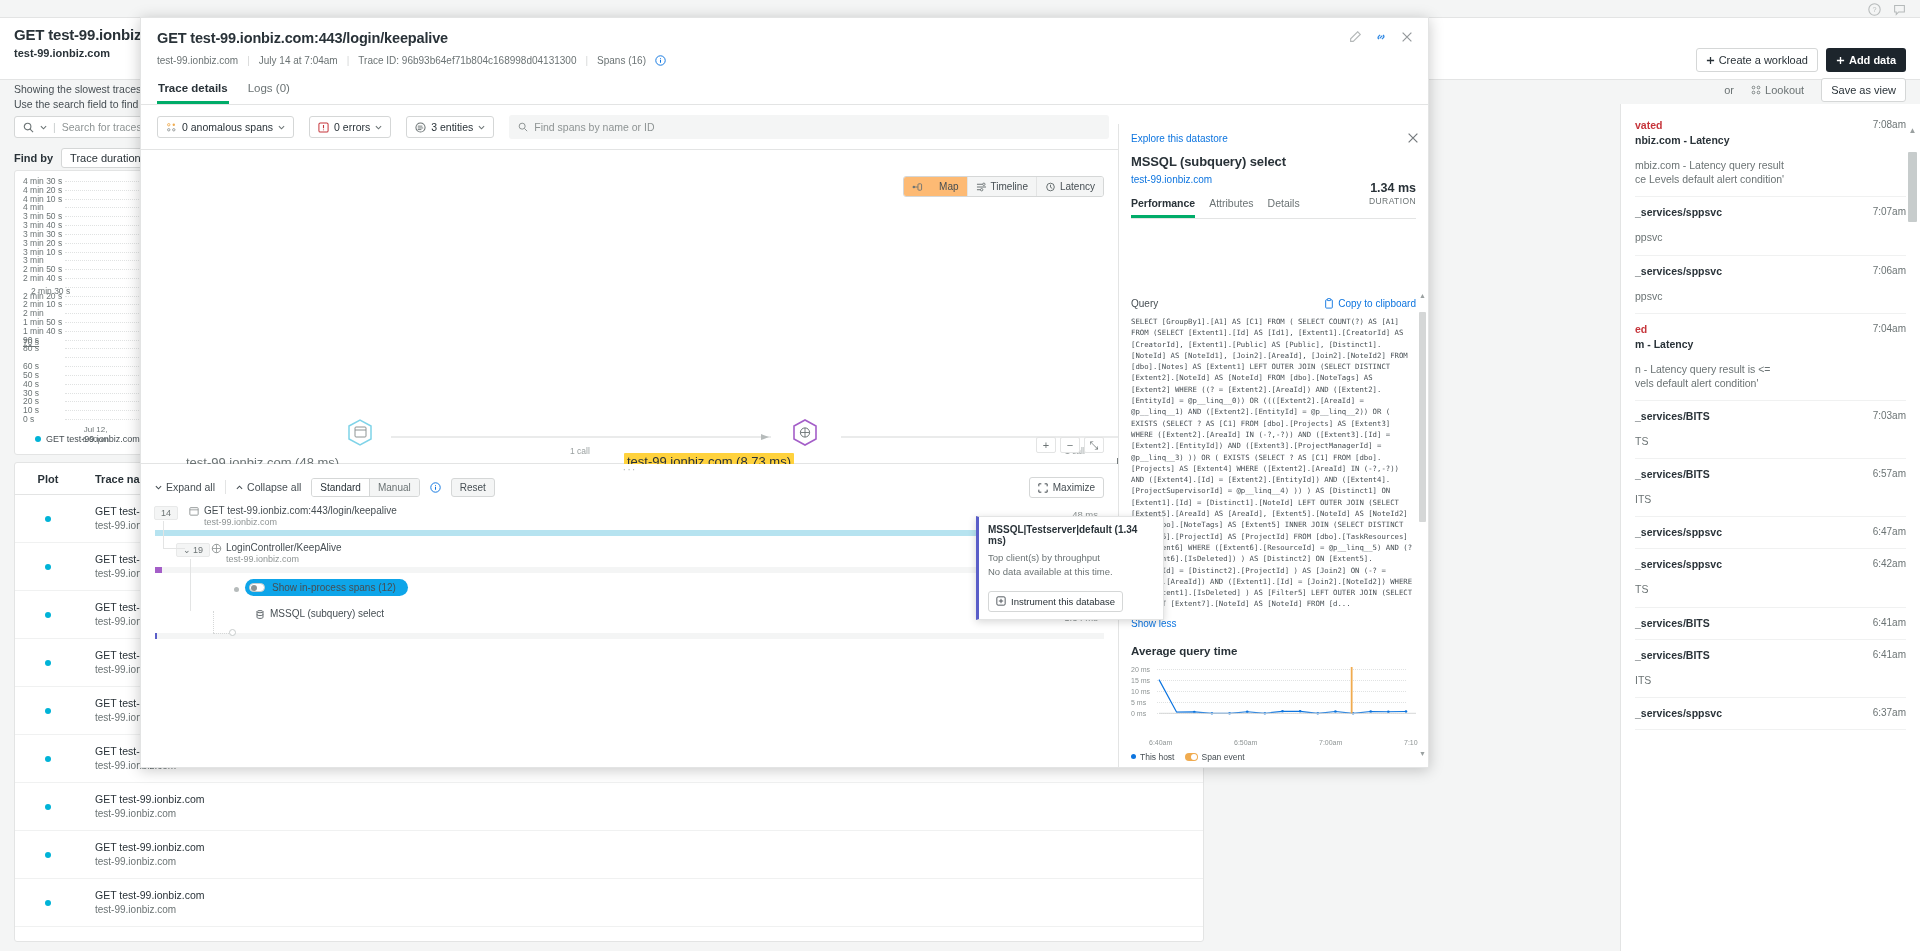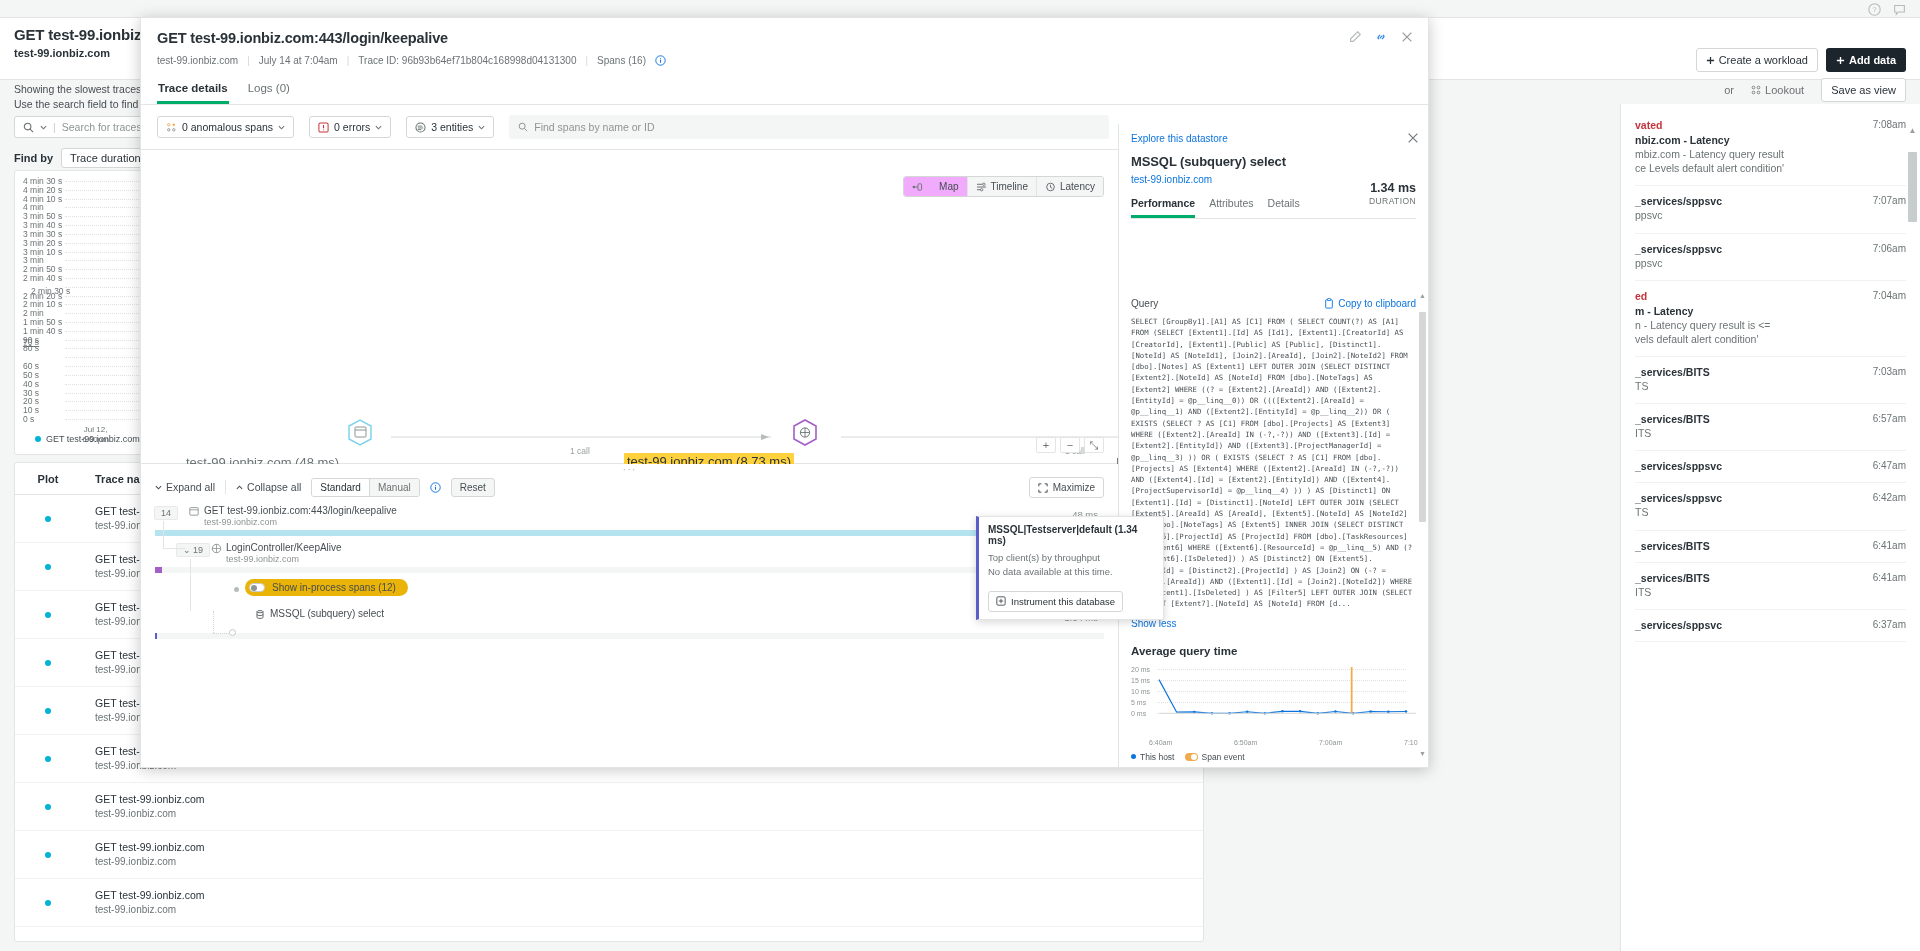--- a/index.html
+++ b/index.html
@@ -108,21 +108,21 @@
     background:#fff; border-left:1px solid #e3e4e4;
   }
   .bg-rightcol-inner { padding:6px 14px 0 14px; }
   .notif {
     padding:9px 0 10px 0; border-bottom:1px solid #f0f1f1; font-size:10.5px;
   }
   .notif .row1 { display:flex; justify-content:space-between; gap:6px; }
   .notif .nm { font-weight:700; color:#293238; }
   .notif .tm { color:#6b7374; font-size:10px; white-space:nowrap; }
   .notif .line2 { font-weight:700; margin-top:3px; }
-  .notif .line3 { color:#6b7374; margin-top:1px; line-height:1.35; }
+  .notif .line3 { color:#6b7374; margin-top:12px; line-height:1.35; }
 
   .rt-scrollbar {
     position:absolute; right:3px; top:126px; width:9px; height:560px;
   }
   .rt-scrollbar .thumb {
     position:absolute; top:26px; left:0; width:9px; height:70px;
     background:#c7cccc; border-radius:1px;
   }
   .rt-scrollbar .arrow {
     position:absolute; left:0; top:0; width:9px; text-align:center;
@@ -244,21 +244,21 @@
   }
   .wf-row .sname { position:absolute; font-size:10px; color:#464e53; top:4px; }
   .wf-row .ssub  { position:absolute; font-size:9px; color:#8e9494; top:16px; }
   .wf-row .sdur  { position:absolute; right:20px; font-size:9.5px; color:#8e9494; top:8px; }
   .wf-bar-track {
     position:absolute; left:14px; right:14px; height:6px; background:#f4f5f5;
   }
   .wf-bar { position:absolute; height:6px; }
   .toggle-pill {
     position:absolute; display:inline-flex; align-items:center; gap:7px;
-    background:#eab308; border-radius:11px; padding:3px 12px 3px 4px; font-size:10px; color:#464e53;
+    background:#0ea5e9; border-radius:11px; padding:3px 12px 3px 4px; font-size:10px; color:#464e53;
   }
   .toggle-sw {
     width:16px; height:9px; border-radius:5px; background:#fff; border:1px solid #c7cccc; position:relative;
   }
   .toggle-sw::after {
     content:""; position:absolute; left:1px; top:1px; width:6px; height:6px;
     border-radius:50%; background:#8e9494;
   }
   .tree-line { position:absolute; background:#e3e4e4; }
 
@@ -749,21 +749,21 @@
         <svg width="10" height="10" viewBox="0 0 12 12">
             <circle cx="5" cy="5" r="3.6" fill="none" stroke="#8e9494" stroke-width="1.2"></circle>
             <path d="M7.7 7.7L11 11" stroke="#8e9494" stroke-width="1.2"></path>
           </svg>
         <span>Find spans by name or ID</span>
       </div>
     </div>
 
     <div class="emap">
       <div class="emap-toggles" id="emap-toggles">
-          <div class="t" style="background: #f0abfc; gap: 16px;">
+          <div class="t" style="background: #fdba74; gap: 16px;">
             <svg width="11" height="10" viewBox="0 0 12 11">
               <circle cx="2" cy="5.5" r="1.4" fill="#6b7374"></circle>
               <path d="M3.4 5.5h3" stroke="#6b7374" stroke-width="1"></path>
               <rect x="6.5" y="2" width="4" height="7" rx="1" fill="none" stroke="#6b7374" stroke-width="1"></rect>
             </svg>
             <span>Map</span>
           </div>
           <div class="t" style="background: rgb(244, 245, 245);">
             <svg width="11" height="10" viewBox="0 0 12 11">
               <path d="M1 2.5h7M1 5.5h10M1 8.5h5" stroke="#6b7374" stroke-width="1.1"></path>

